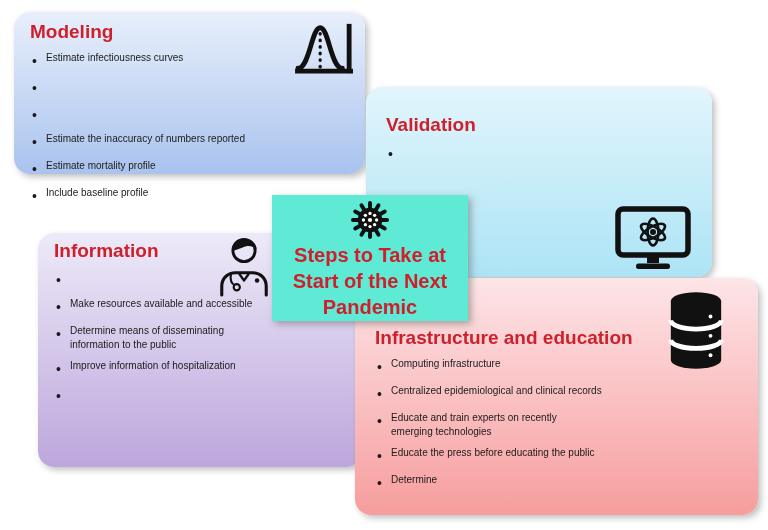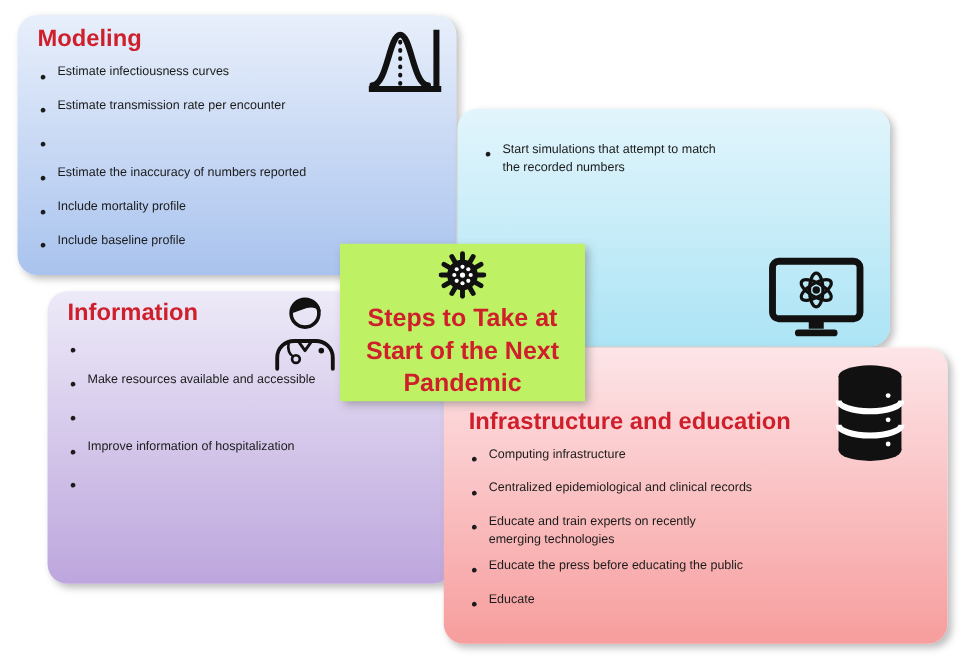--- a/index.html
+++ b/index.html
@@ -1,21 +1,21 @@
 <!DOCTYPE html>
 <html><head>
 <meta charset="utf-8">
 <style>
   html,body{margin:0;padding:0;background:#ffffff;}
   #canvas{
     position:relative;width:768px;height:530px;background:#ffffff;overflow:hidden;
     font-family:"Liberation Sans","DejaVu Sans",sans-serif;color:#1b1b1b;
   }
   .card{position:absolute;border-radius:16px;box-shadow:3px 3px 6px rgba(115,115,115,.45);}
-  .card-modeling{left:14px;top:12px;width:351px;height:208px;z-index:1;
+  .card-modeling{left:14px;top:12px;width:351px;height:162px;z-index:1;
     background:linear-gradient(180deg,#e8effb 0%,#a9c3ee 100%);}
   .card-validation{left:366px;top:87px;width:346px;height:190px;z-index:1;
     background:linear-gradient(180deg,#e2f5fc 0%,#ace4f5 100%);}
   .card-information{left:38px;top:233px;width:324px;height:234px;z-index:1;
     background:linear-gradient(180deg,#edeaf8 0%,#bda6dd 100%);}
   .card-infrastructure{left:355px;top:278px;width:403px;height:237px;z-index:2;
     background:linear-gradient(180deg,#fde5e8 0%,#f79d9d 100%);}
   .inner{position:relative;width:100%;height:100%;box-sizing:border-box;}
   .card-modeling .inner{padding:8px 8px 0 16px;}
   .card-validation .inner{padding:26px 8px 0 20px;}
@@ -24,21 +24,21 @@
   .box-title{font-size:19px;font-weight:bold;color:#cf1f2b;line-height:1.3;margin-bottom:6px;}
   .item{display:flex;align-items:flex-start;margin-bottom:6px;}
   .dot{width:14px;flex:0 0 14px;font-size:14px;line-height:1.5;text-align:left;padding-left:2px;}
   .txt{font-size:10px;line-height:1.45;white-space:pre-line;}
   .corner-icon{position:absolute;}
   .icon-curve{right:8px;top:8px;width:64px;height:56px;}
   .icon-monitor{right:20px;bottom:4px;width:78px;height:68px;}
   .icon-doctor{left:177px;top:2px;width:58px;height:62px;}
   .icon-db{right:32px;top:12px;width:60px;height:82px;}
   .center-card{position:absolute;left:272px;top:195px;width:196px;height:126px;z-index:3;
-    background:#bef264;box-shadow:3px 3px 7px rgba(95,95,95,.5);
+    background:#5eead4;box-shadow:3px 3px 7px rgba(95,95,95,.5);
     display:flex;flex-direction:column;align-items:center;}
   .center-title{font-size:20px;font-weight:bold;color:#cf1f2b;text-align:center;
     line-height:1.3;white-space:pre-line;margin-top:1px;}
   .virus-wrap{margin-top:4px;width:42px;height:42px;}
   svg{display:block;}
 </style>
 </head>
 <body>
 
 <div id="canvas">
@@ -53,46 +53,44 @@
           <path d="M5 50 C17 50 19 8 28 8 C37 8 39 50 51 50" stroke="#111" stroke-width="5" fill="none" stroke-linecap="round"></path>
           <path d="M28 14 L28 49" stroke="#111" stroke-width="3.4" fill="none" stroke-dasharray="0.6 6.2" stroke-linecap="round"></path>
         </svg>
       </span>
       <div class="item">
           <span class="dot">•</span>
           <span class="txt">Estimate infectiousness curves</span>
         </div>
       <div class="item">
           <span class="dot">•</span>
-          <span class="txt">Estimate transmission rate per encounter</span>
         </div>
       <div class="item">
           <span class="dot">•</span>
         </div>
       <div class="item">
           <span class="dot">•</span>
           <span class="txt">Estimate the inaccuracy of numbers reported</span>
         </div>
       <div class="item">
           <span class="dot">•</span>
-          <span class="txt">Include mortality profile</span>
+          <span class="txt">Estimate mortality profile</span>
         </div>
       <div class="item">
           <span class="dot">•</span>
           <span class="txt">Include baseline profile</span>
         </div>
     </div>
   </div>
 
   <div class="card card-validation">
     <div class="inner">
-      <div class="item">
-          <span class="dot">•</span>
-          <span class="txt">Start simulations that attempt to match
-the recorded numbers</span>
+      <div class="box-title">Validation</div>
+      <div class="item">
+          <span class="dot">•</span>
         </div>
       <span class="corner-icon icon-monitor">
         <svg viewBox="0 0 78 68" width="78" height="68">
           <rect x="4" y="4" width="70" height="46" rx="5" fill="none" stroke="#111" stroke-width="5.5"></rect>
           <rect x="33" y="50" width="12" height="8" fill="#111"></rect>
           <rect x="22" y="58.5" width="34" height="5.5" rx="2.5" fill="#111"></rect>
           <g fill="none" stroke="#111" stroke-width="2.6">
             <ellipse cx="39" cy="27" rx="13.5" ry="5.4" transform="rotate(90 39 27)"></ellipse>
             <ellipse cx="39" cy="27" rx="13.5" ry="5.4" transform="rotate(30 39 27)"></ellipse>
             <ellipse cx="39" cy="27" rx="13.5" ry="5.4" transform="rotate(150 39 27)"></ellipse>
@@ -119,20 +117,22 @@
       </span>
       <div class="item">
           <span class="dot">•</span>
         </div>
       <div class="item">
           <span class="dot">•</span>
           <span class="txt">Make resources available and accessible</span>
         </div>
       <div class="item">
           <span class="dot">•</span>
+          <span class="txt">Determine means of disseminating
+information to the public</span>
         </div>
       <div class="item">
           <span class="dot">•</span>
           <span class="txt">Improve information of hospitalization</span>
         </div>
       <div class="item">
           <span class="dot">•</span>
         </div>
     </div>
   </div>
@@ -170,21 +170,21 @@
           <span class="dot">•</span>
           <span class="txt">Educate and train experts on recently
 emerging technologies</span>
         </div>
       <div class="item">
           <span class="dot">•</span>
           <span class="txt">Educate the press before educating the public</span>
         </div>
       <div class="item">
           <span class="dot">•</span>
-          <span class="txt">Educate</span>
+          <span class="txt">Determine</span>
         </div>
     </div>
   </div>
 
   <div class="center-card">
     <span class="virus-wrap">
       <svg viewBox="0 0 48 48" width="42" height="42">
         <g stroke="#111" stroke-width="4.5" stroke-linecap="round">
           <line x1="37" y1="24" x2="43.5" y2="24"></line>
           <line x1="35.3" y1="30.5" x2="40.9" y2="33.75"></line>

